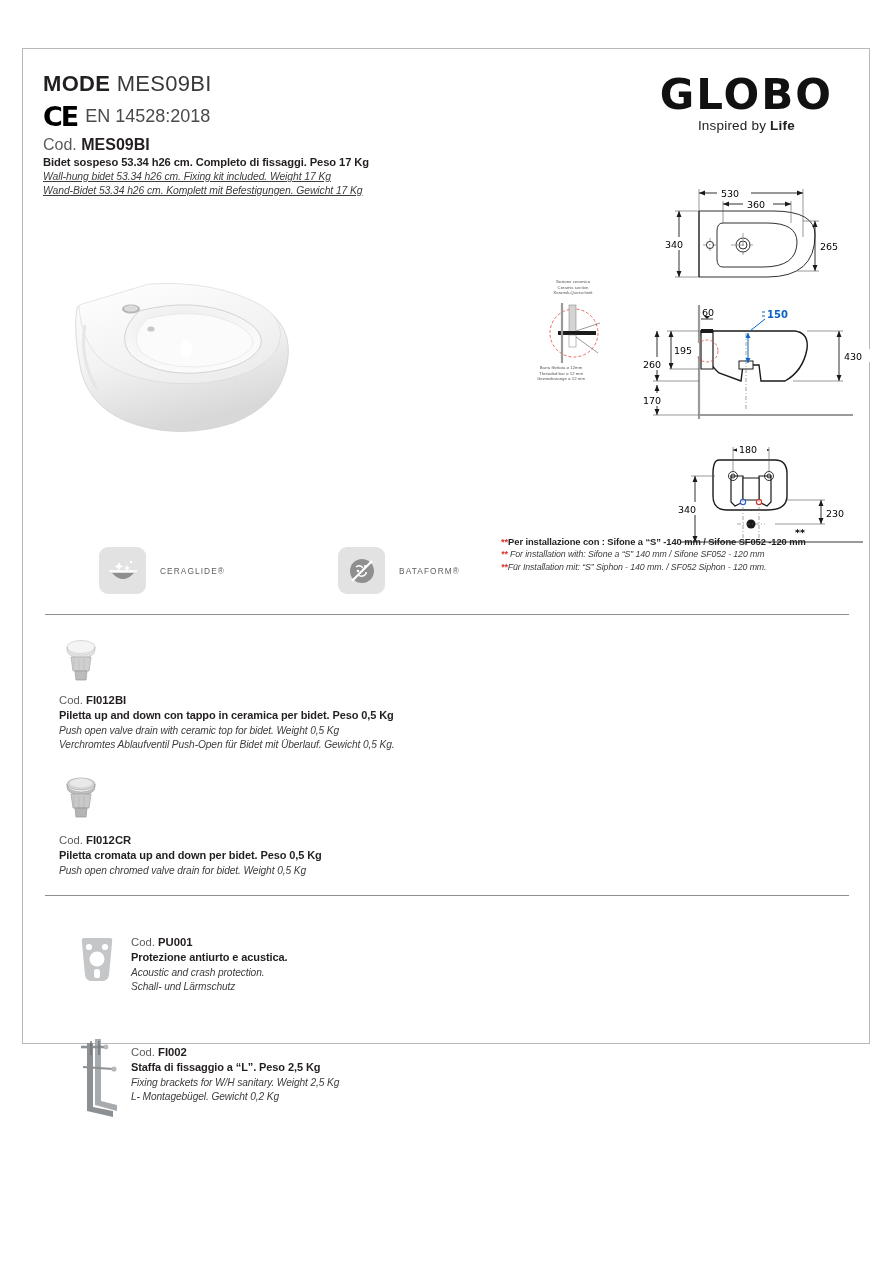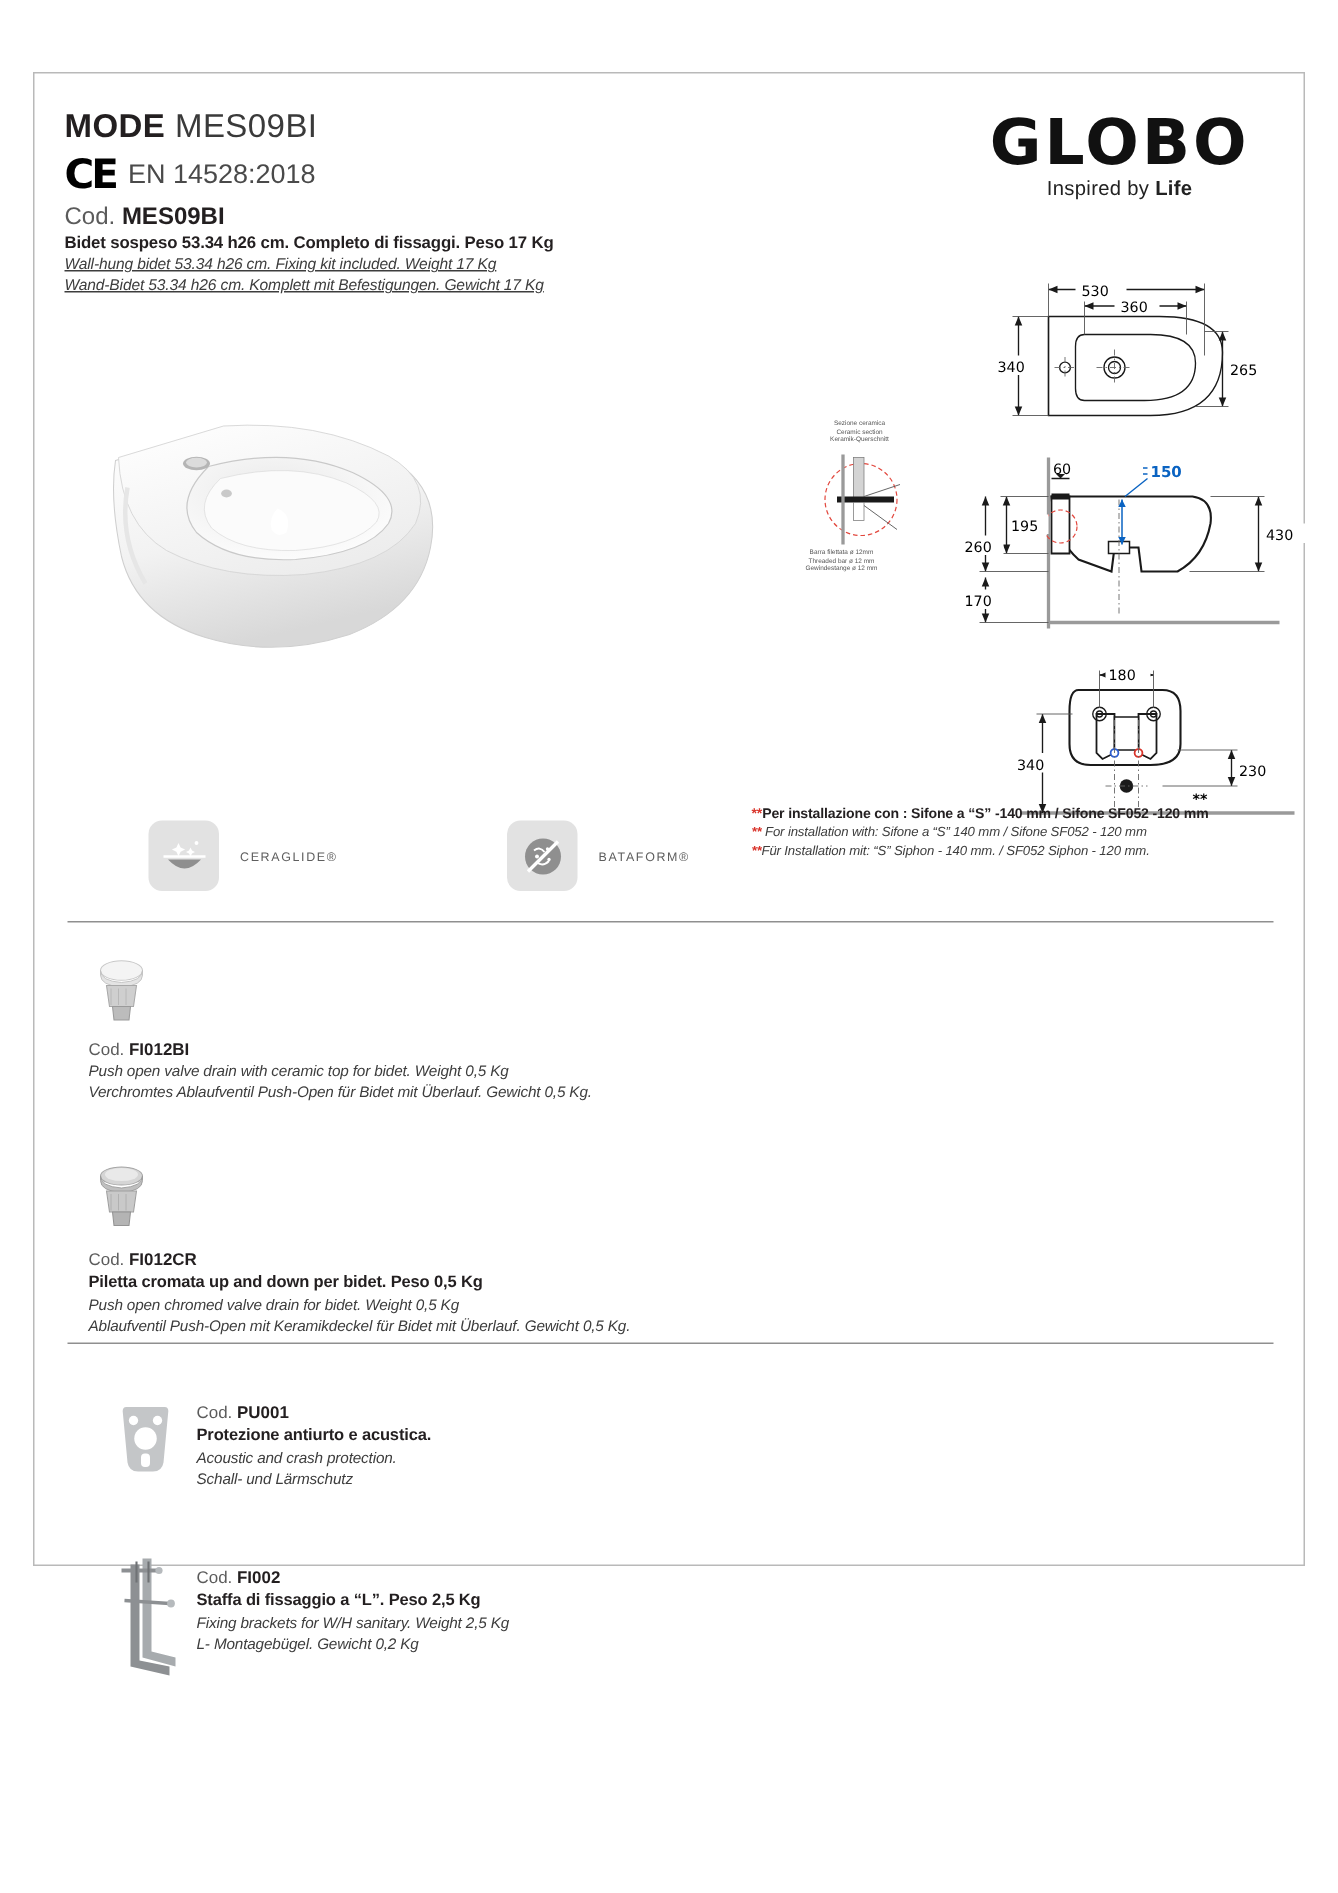--- a/index.html
+++ b/index.html
@@ -382,40 +382,40 @@
     <path d="M8 10 Q8 17 22 18 Q36 17 36 10 L36 13 Q36 20 22 21 Q8 20 8 13 Z" fill="#e4e4e4" stroke="#c0c0c0" stroke-width=".6"></path>
     <path d="M12 20 L32 20 L30 34 L14 34 Z" fill="#cfcfcf" stroke="#a8a8a8" stroke-width=".7"></path>
     <path d="M16 34 L28 34 L27 43 L17 43 Z" fill="#bcbcbc" stroke="#9a9a9a" stroke-width=".7"></path>
     <path d="M15 22 L15 33 M20 22 L20 33 M25 22 L25 33" stroke="#b0b0b0" stroke-width=".5"></path>
   </svg>
   <div class="acc" style="left:36px; top:643px;">
     <div class="acc-cod">
       <span>Cod.</span>
       <b>FI012BI</b>
     </div>
+    <div class="acc-it">Piletta up and down con tappo in ceramica per bidet. Peso 0,5 Kg</div>
     <div class="acc-tr">Push open valve drain with ceramic top for bidet. Weight 0,5 Kg</div>
     <div class="acc-tr">Verchromtes Ablaufventil Push-Open für Bidet mit Überlauf. Gewicht 0,5 Kg.</div>
   </div>
 
   <svg class="acc" style="left:36px; top:726px; width:44px; height:46px;" viewBox="0 0 44 46">
     <ellipse cx="22" cy="9" rx="14" ry="6" fill="#d5d5d5" stroke="#a5a5a5" stroke-width=".7"></ellipse>
     <ellipse cx="22" cy="8" rx="11" ry="4.4" fill="#e9e9e9"></ellipse>
     <path d="M8 9 Q8 16 22 17 Q36 16 36 9 L36 12 Q36 19 22 20 Q8 19 8 12 Z" fill="#bfbfbf" stroke="#9a9a9a" stroke-width=".6"></path>
     <path d="M12 19 L32 19 L30 33 L14 33 Z" fill="#c9c9c9" stroke="#a0a0a0" stroke-width=".7"></path>
     <path d="M16 33 L28 33 L27 42 L17 42 Z" fill="#b4b4b4" stroke="#949494" stroke-width=".7"></path>
     <path d="M15 21 L15 32 M20 21 L20 32 M25 21 L25 32" stroke="#a8a8a8" stroke-width=".5"></path>
   </svg>
   <div class="acc" style="left:36px; top:783px;">
     <div class="acc-cod">
       <span>Cod.</span>
       <b>FI012CR</b>
     </div>
     <div class="acc-it">Piletta cromata up and down per bidet. Peso 0,5 Kg</div>
     <div class="acc-tr">Push open chromed valve drain for bidet. Weight 0,5 Kg</div>
-    <div class="acc-tr">Ablaufventil Push-Open mit Keramikdeckel für Bidet mit Überlauf. Gewicht 0,5 Kg.</div>
   </div>
 
   <div class="divider" style="top:846px;"></div>
 
   <svg class="acc" style="left:52px; top:884px; width:44px; height:52px;" viewBox="0 0 44 52">
     <path d="M9 5 L35 5 Q38 5 37 10 L34 42 Q33 48 27 48 L17 48 Q11 48 10 42 L7 10 Q6 5 9 5 Z" fill="#c4c6c8"></path>
     <circle cx="22" cy="26" r="7.5" fill="#ffffff"></circle>
     <circle cx="14" cy="14" r="3.1" fill="#ffffff"></circle>
     <circle cx="30" cy="14" r="3.1" fill="#ffffff"></circle>
     <rect x="19" y="36" width="6" height="9" rx="2.6" fill="#ffffff"></rect>

